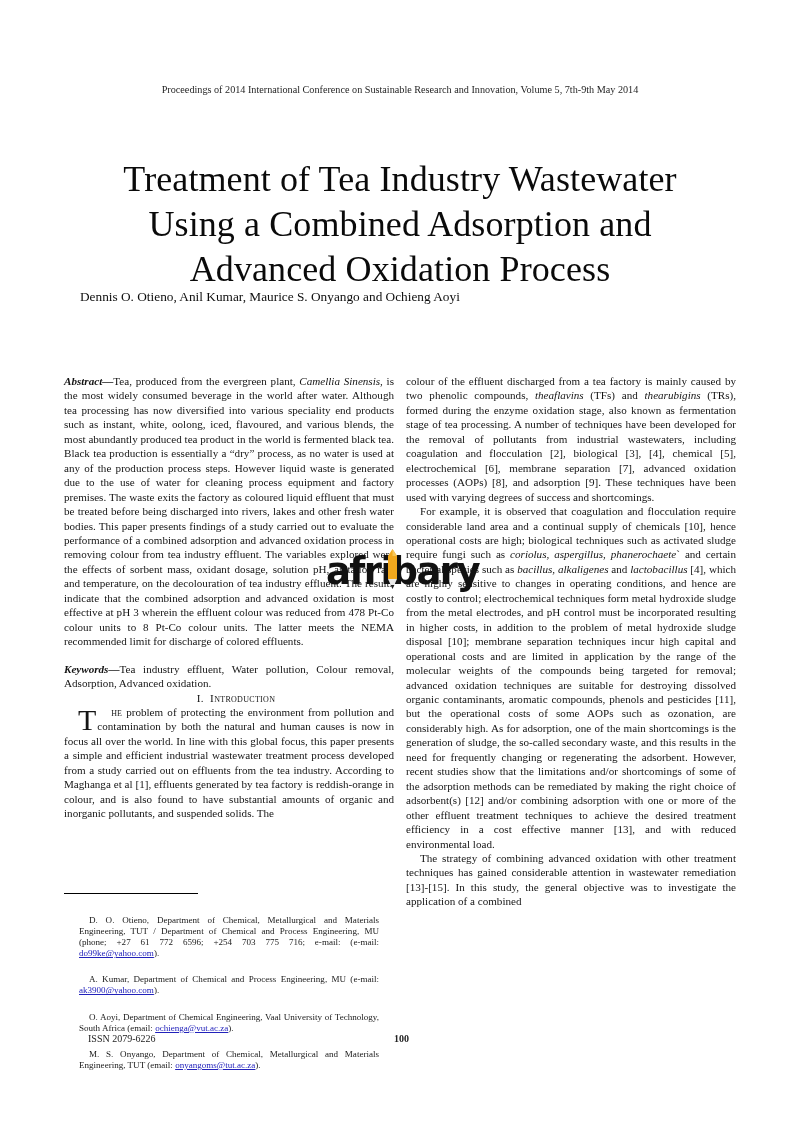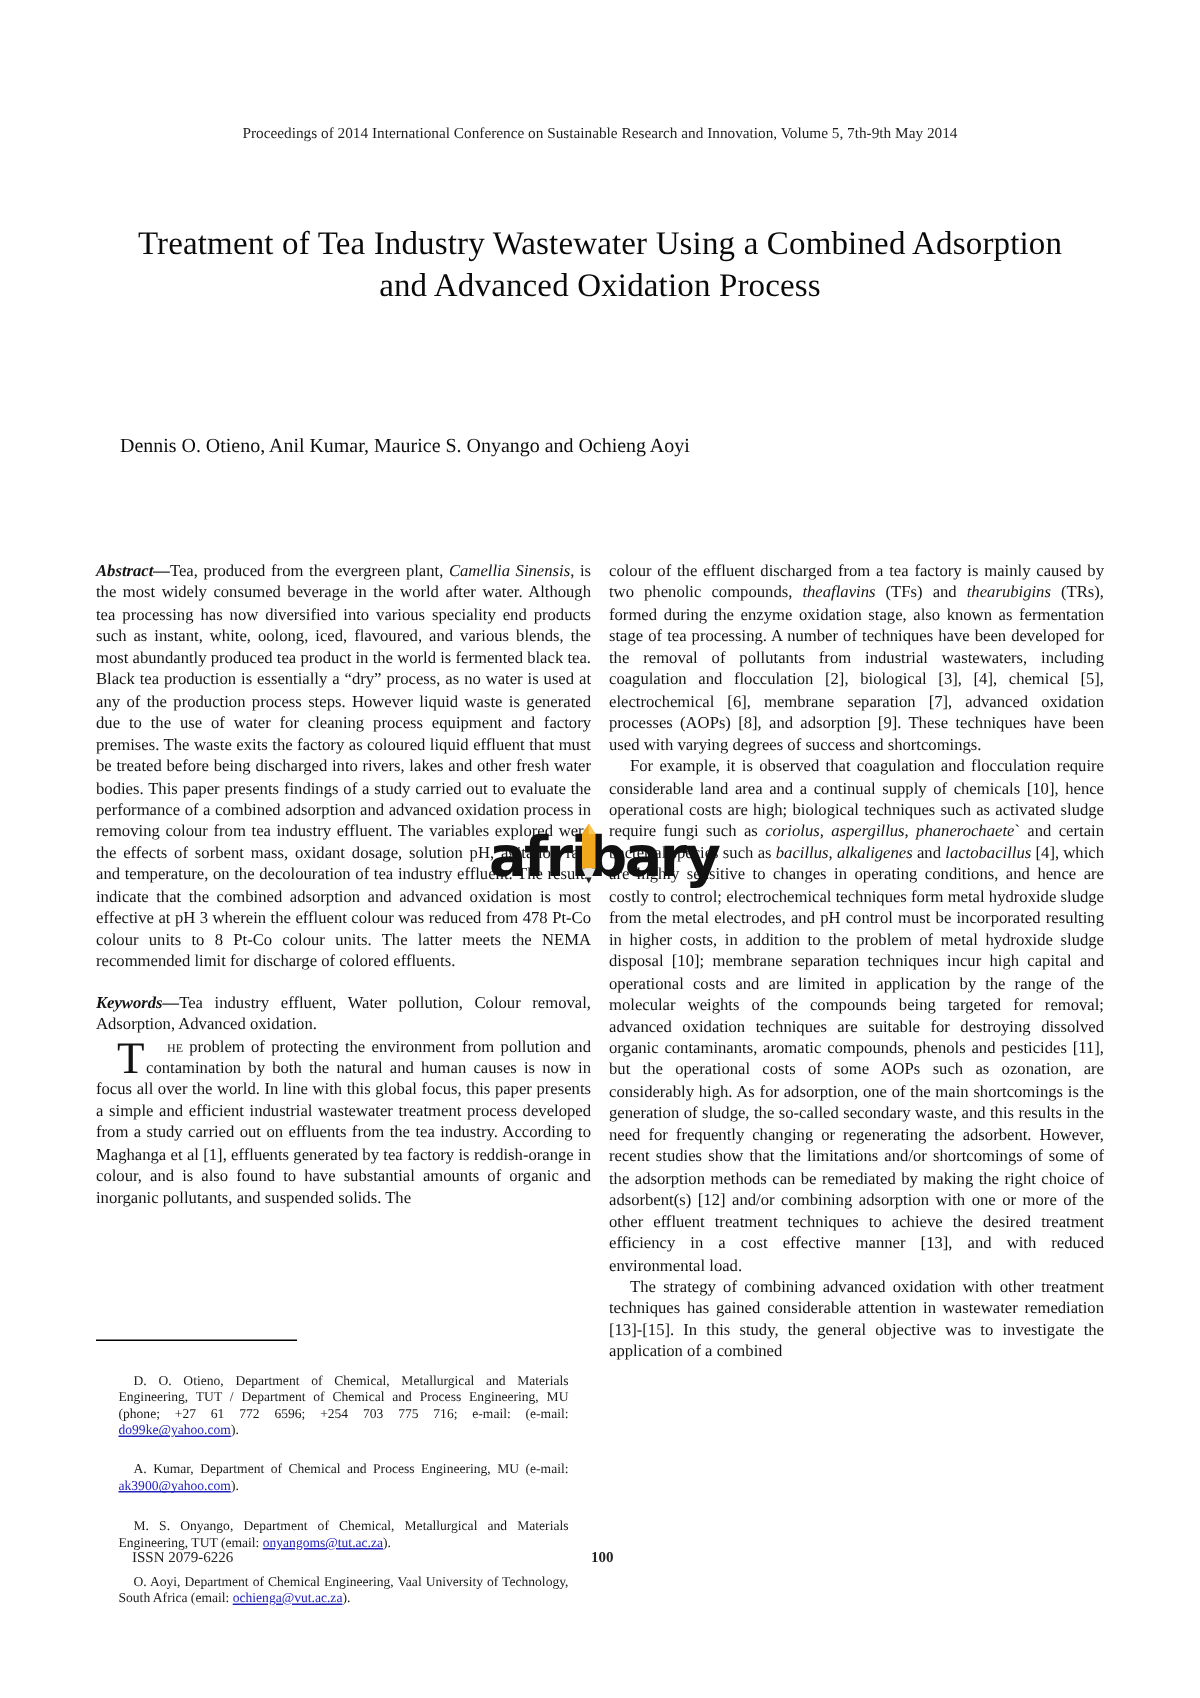--- a/index.html
+++ b/index.html
@@ -32,22 +32,22 @@
     color: #1f1f1f;
   }
 
   
   .doc-title {
     position: absolute;
     top: 133px;
     left: 86px;
     width: 628px;
     text-align: center;
-    font-size: 22px;
-    line-height: 28px;
+    font-size: 36px;
+    line-height: 45px;
     font-weight: normal;
     letter-spacing: 0.1px;
     color: #0a0a0a;
   }
 
   
   .authors {
     position: absolute;
     top: 288px;
     left: 80px;
@@ -198,20 +198,23 @@
     <p class="lead">
       <span class="abs-head">Abstract—</span><span>Tea, produced from the evergreen plant, </span><span class="ital">Camellia Sinensis</span><span>, is the most widely consumed beverage in the world after water. Although tea processing has now diversified into various speciality end products such as instant, white, oolong, iced, flavoured, and various blends,  the most abundantly produced tea product in the world is fermented black tea.  Black tea production is essentially a “dry” process, as no water is used at any of the production process steps. However liquid waste is generated due to the use of water for cleaning process equipment and factory premises. The waste exits the factory as coloured liquid effluent that must be treated before being discharged into rivers, lakes and other fresh water bodies. This paper presents findings of a study carried out to evaluate the performance of a combined adsorption and advanced oxidation process in removing colour from tea industry effluent. The variables explored were the effects of sorbent mass, oxidant dosage, solution pH, agitation rate and temperature, on the decolouration of tea industry effluent. The results indicate that the combined adsorption and advanced oxidation is most effective at pH 3 wherein the effluent colour was reduced from 478 Pt-Co colour units to 8 Pt-Co colour units. The latter meets the NEMA recommended limit for discharge of colored effluents.</span>
     </p>
 
     <div class="gap"></div>
 
     <p class="lead">
       <span class="abs-head">Keywords—</span><span>Tea industry effluent, Water pollution, Colour removal, Adsorption, Advanced oxidation.</span>
     </p>
 
+    <p class="sec-head">
+      <span class="num">I.</span>&nbsp;&nbsp;<span>Introduction</span>
+    </p>
 
     <p class="dropcap-para">
       <span class="dropcap">T</span><span class="smallcaps">he</span><span> problem of protecting the environment from pollution and   contamination by both the natural and human causes is now in focus all over the world. In line with this global focus, this paper presents a simple and efficient industrial wastewater treatment process developed from a study carried out on effluents from the tea industry. According to Maghanga et al [1], effluents generated by tea factory is reddish-orange in colour, and is also found to have substantial amounts of organic and inorganic pollutants, and suspended solids. The</span>
     </p>
   </div>
 
   <div class="col col-right">
     <p class="noindent">
       <span>colour of the effluent discharged from a tea factory is mainly caused by two phenolic compounds, </span><span class="ital">theaflavins</span><span> (TFs) and </span><span class="ital">thearubigins</span><span> (TRs), formed during the enzyme oxidation stage, also known as fermentation stage of tea processing. A number of techniques have been developed for the removal of pollutants from industrial wastewaters, including coagulation and flocculation [2], biological [3], [4], chemical [5], electrochemical [6], membrane separation [7], advanced oxidation processes (AOPs) [8], and adsorption [9]. These techniques have been used with varying degrees of success and shortcomings.</span>
     </p>
@@ -224,24 +227,24 @@
   <div class="footnote-rule"></div>
 
   <div class="footnotes">
     <p>
       <span>D. O. Otieno, Department of Chemical, Metallurgical and Materials Engineering, TUT / Department of Chemical and Process Engineering, MU (phone; +27 61 772 6596; +254 703 775 716; e-mail: (e-mail: </span><span class="mail">do99ke@yahoo.com</span><span>).</span>
     </p>
     <p>
       <span>A. Kumar, Department of Chemical and Process Engineering, MU (e-mail: </span><span class="mail">ak3900@yahoo.com</span><span>).</span>
     </p>
     <p>
+      <span>O. Aoyi, Department of Chemical Engineering, Vaal University of Technology, South Africa (email: </span><span class="mail">ochienga@vut.ac.za</span><span>).</span>
+    </p>
+    <p>
       <span>M. S. Onyango, Department of Chemical, Metallurgical and Materials Engineering, TUT (email: </span><span class="mail">onyangoms@tut.ac.za</span><span>).</span>
-    </p>
-    <p>
-      <span>O. Aoyi, Department of Chemical Engineering, Vaal University of Technology, South Africa (email: </span><span class="mail">ochienga@vut.ac.za</span><span>).</span>
     </p>
   </div>
 
   <div class="footer">
     <span class="issn">ISSN 2079-6226</span>
     <span class="pageno">100</span>
   </div>
 
   <div class="watermark">
     <span class="wm-text">afribary</span>

